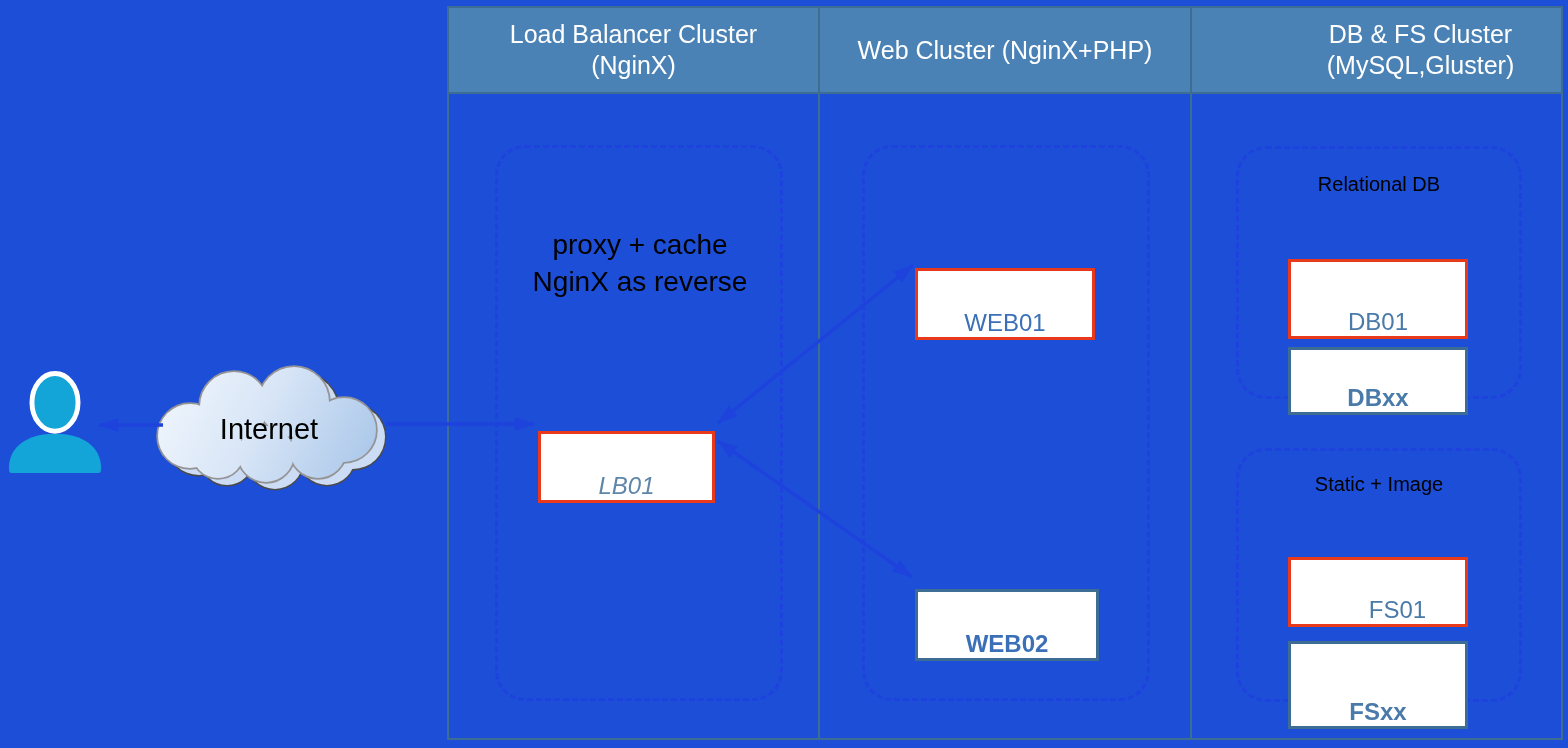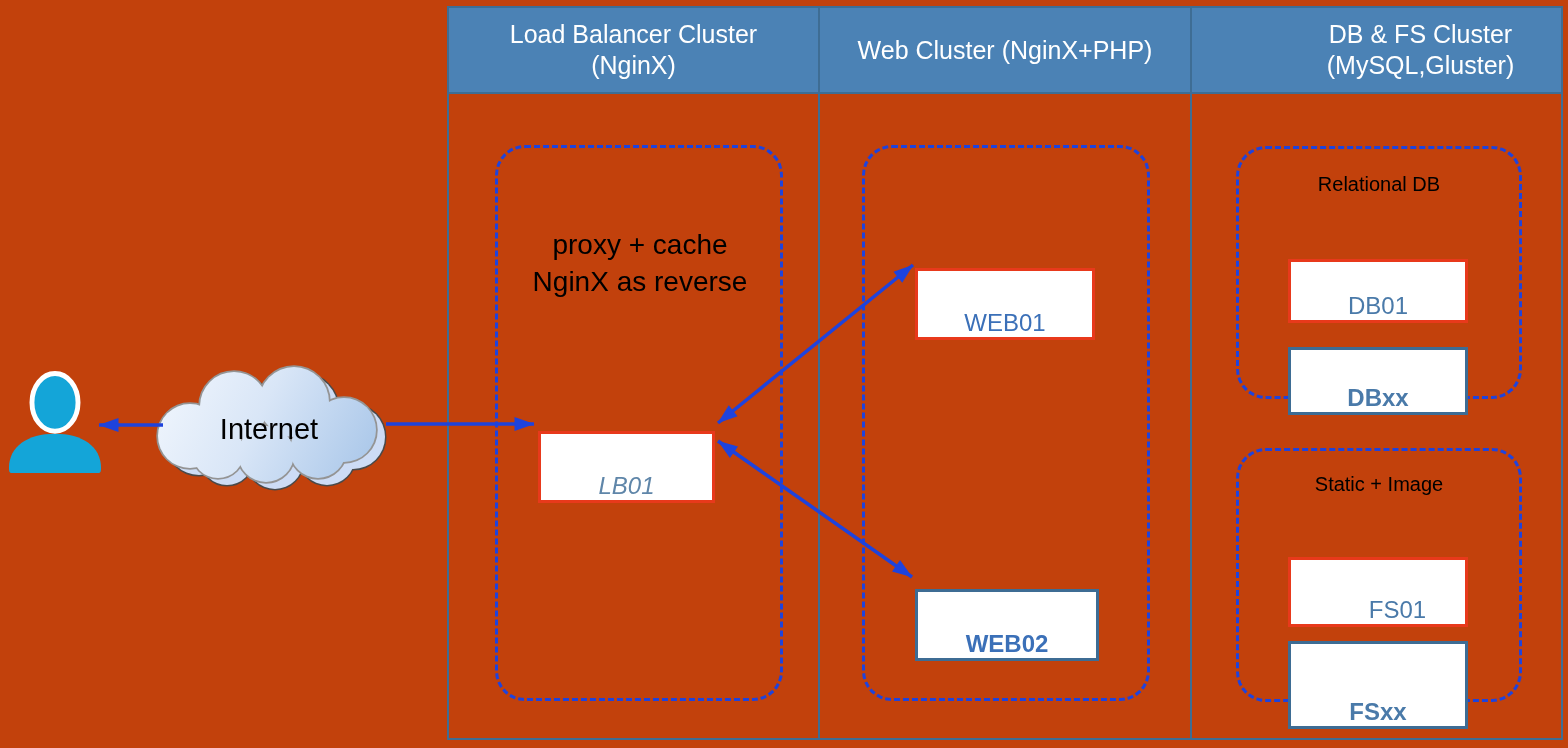--- a/index.html
+++ b/index.html
@@ -2,21 +2,21 @@
 <html style="--header-bg: #4b82b5; --frame: #3e6d94; --dash: #1e43dd; --arrow: #1e43dd; --red: #e8391b; --node-blue: #3d6c94; --lb-label: #5f86a9; --web-label: #3b70b8; --db-label: #4a7aa9; --heading: #000000; --header-text: #ffffff; --user-icon: #14a5d8;"><head>
 <meta charset="utf-8">
 <style>
   :root{
     --header-bg:#4b82b5; --frame:#3e6d94; --dash:#1e43dd; --arrow:#1e43dd;
     --red:#e8391b; --node-blue:#3d6c94; --lb-label:#5f86a9; --web-label:#3b70b8;
     --db-label:#4a7aa9; --heading:#000000; --header-text:#ffffff; --user-icon:#14a5d8;
   }
   html,body{margin:0;padding:0;background:#fff;}
   body{font-family:"Liberation Sans","DejaVu Sans",sans-serif;}
-  .canvas{position:relative;width:1568px;height:748px;background:#c2410c;overflow:hidden;}
+  .canvas{position:relative;width:1568px;height:748px;background:#1d4ed8;overflow:hidden;}
 
   
   .frame{position:absolute;left:447px;top:6px;width:1116px;height:734px;
          border:2px solid var(--frame);box-sizing:border-box;z-index:0;}
   .header-band{position:absolute;left:449px;top:8px;width:1112px;height:86px;
          background:var(--header-bg);border-bottom:2px solid var(--frame);
          box-sizing:border-box;z-index:1;}
   .sep{position:absolute;top:8px;width:2px;height:730px;background:var(--frame);z-index:2;}
   .sep1{left:818px;} .sep2{left:1190px;}
 
@@ -42,21 +42,21 @@
 
   
   .node{position:absolute;background:#fff;display:flex;align-items:flex-end;
         justify-content:center;font-size:24px;box-sizing:border-box;z-index:3;margin-top:43px;}
   .node--red{border:3px solid var(--red);}
   .node--blue{border:3px solid var(--node-blue);font-weight:bold;}
   .node--lb{color:var(--lb-label);} .node--web{color:var(--web-label);} .node--db{color:var(--db-label);}
   .n-lb01{left:538px;top:388px;width:177px;height:72px;font-style:italic;}
   .n-web01{left:915px;top:225px;width:180px;height:72px;}
   .n-web02{left:915px;top:546px;width:184px;height:72px;}
-  .n-db01{left:1288px;top:216px;width:180px;height:64px;}
+  .n-db01{left:1288px;top:216px;width:180px;height:80px;}
   .n-dbxx{left:1288px;top:304px;width:180px;height:68px;}
   .n-fs01{left:1288px;top:514px;width:180px;height:70px;padding-left:39px;}
   .n-fsxx{left:1288px;top:598px;width:180px;height:88px;}
 
   
   .person-svg{position:absolute;left:6px;top:370px;z-index:2;}
   .cloud-svg{position:absolute;left:146px;top:362px;z-index:2;}
   .cloud-svg text{font-family:"Liberation Sans","DejaVu Sans",sans-serif;font-size:29px;fill:#000;}
 
   

